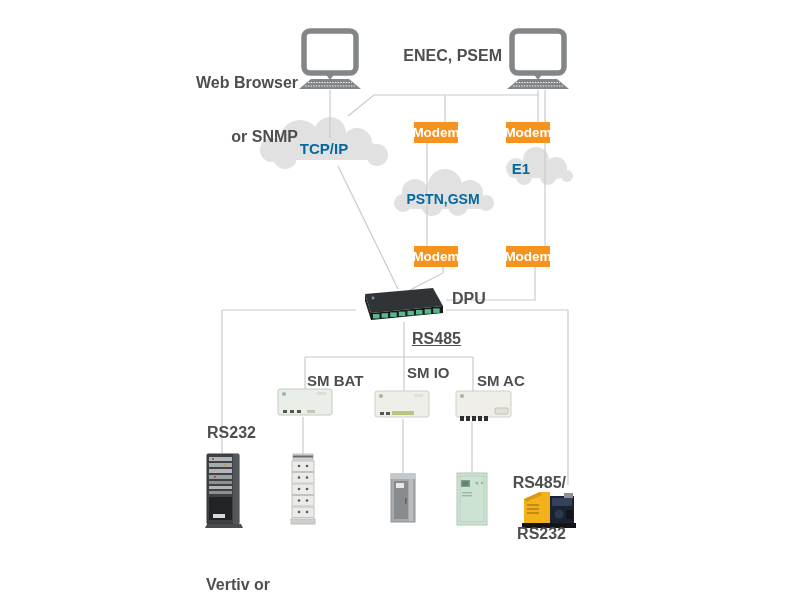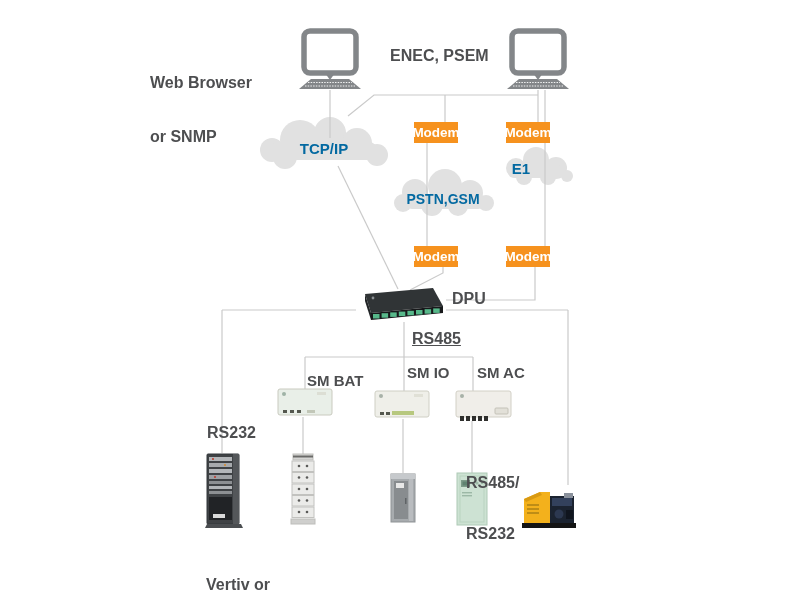--- a/index.html
+++ b/index.html
@@ -1,21 +1,21 @@
 <!DOCTYPE html>
 <html><head>
 <meta charset="utf-8">
 <style>
   html,body{margin:0;padding:0;background:#fff;}
   .canvas{position:relative;width:800px;height:600px;background:#ffffff;overflow:hidden;
           font-family:"Liberation Sans",sans-serif;color:#4d4e50;}
   .abs{position:absolute;}
   svg{display:block;}
   .lbl{position:absolute;font-weight:bold;font-size:16px;line-height:18px;color:#4d4e50;white-space:pre;}
-  .lbl.right{}
+  .lbl.right{text-align:right;}
   .cloud-lbl{position:absolute;font-weight:bold;color:#0369a1;text-align:center;}
   .modem{position:absolute;width:44px;height:21px;background:#f6921e;color:#ffffff;
          font-weight:bold;font-size:13.5px;display:flex;align-items:center;justify-content:center;}
 </style>
 </head>
 <body>
 
 <div class="canvas">
 
   <svg class="abs" style="left:0;top:0" width="800" height="600" viewBox="0 0 800 600">
@@ -232,21 +232,21 @@
   <div class="modem" style="left:414px;top:122px;">Modem</div>
   <div class="modem" style="left:506px;top:122px;">Modem</div>
   <div class="modem" style="left:414px;top:246px;">Modem</div>
   <div class="modem" style="left:506px;top:246px;">Modem</div>
 
   <div class="lbl" style="left:452px;top:290px;">DPU</div>
   <div class="lbl" style="left:412px;top:330px;text-decoration:underline;">RS485</div>
 
   <div class="lbl" style="left:307px;top:364px;font-size:15px;margin-top:8px;">SM BAT</div>
   <div class="lbl" style="left:407px;top:364px;font-size:15px;">SM IO</div>
-  <div class="lbl" style="left:477px;top:364px;font-size:15px;">SM AC</div>
+  <div class="lbl" style="left:477px;top:372px;font-size:15px;">SM AC</div>
 
   <div class="lbl" style="left:207px;top:424px;">RS232</div>
 
   <div class="lbl right" style="left:466px;top:440px;width:100px;line-height:17px;">
     <div>RS485/</div>
     <div>RS232</div>
   </div>
 
   <div class="lbl" style="left:206px;top:537px;line-height:19px;">
     <div>Vertiv or</div>

